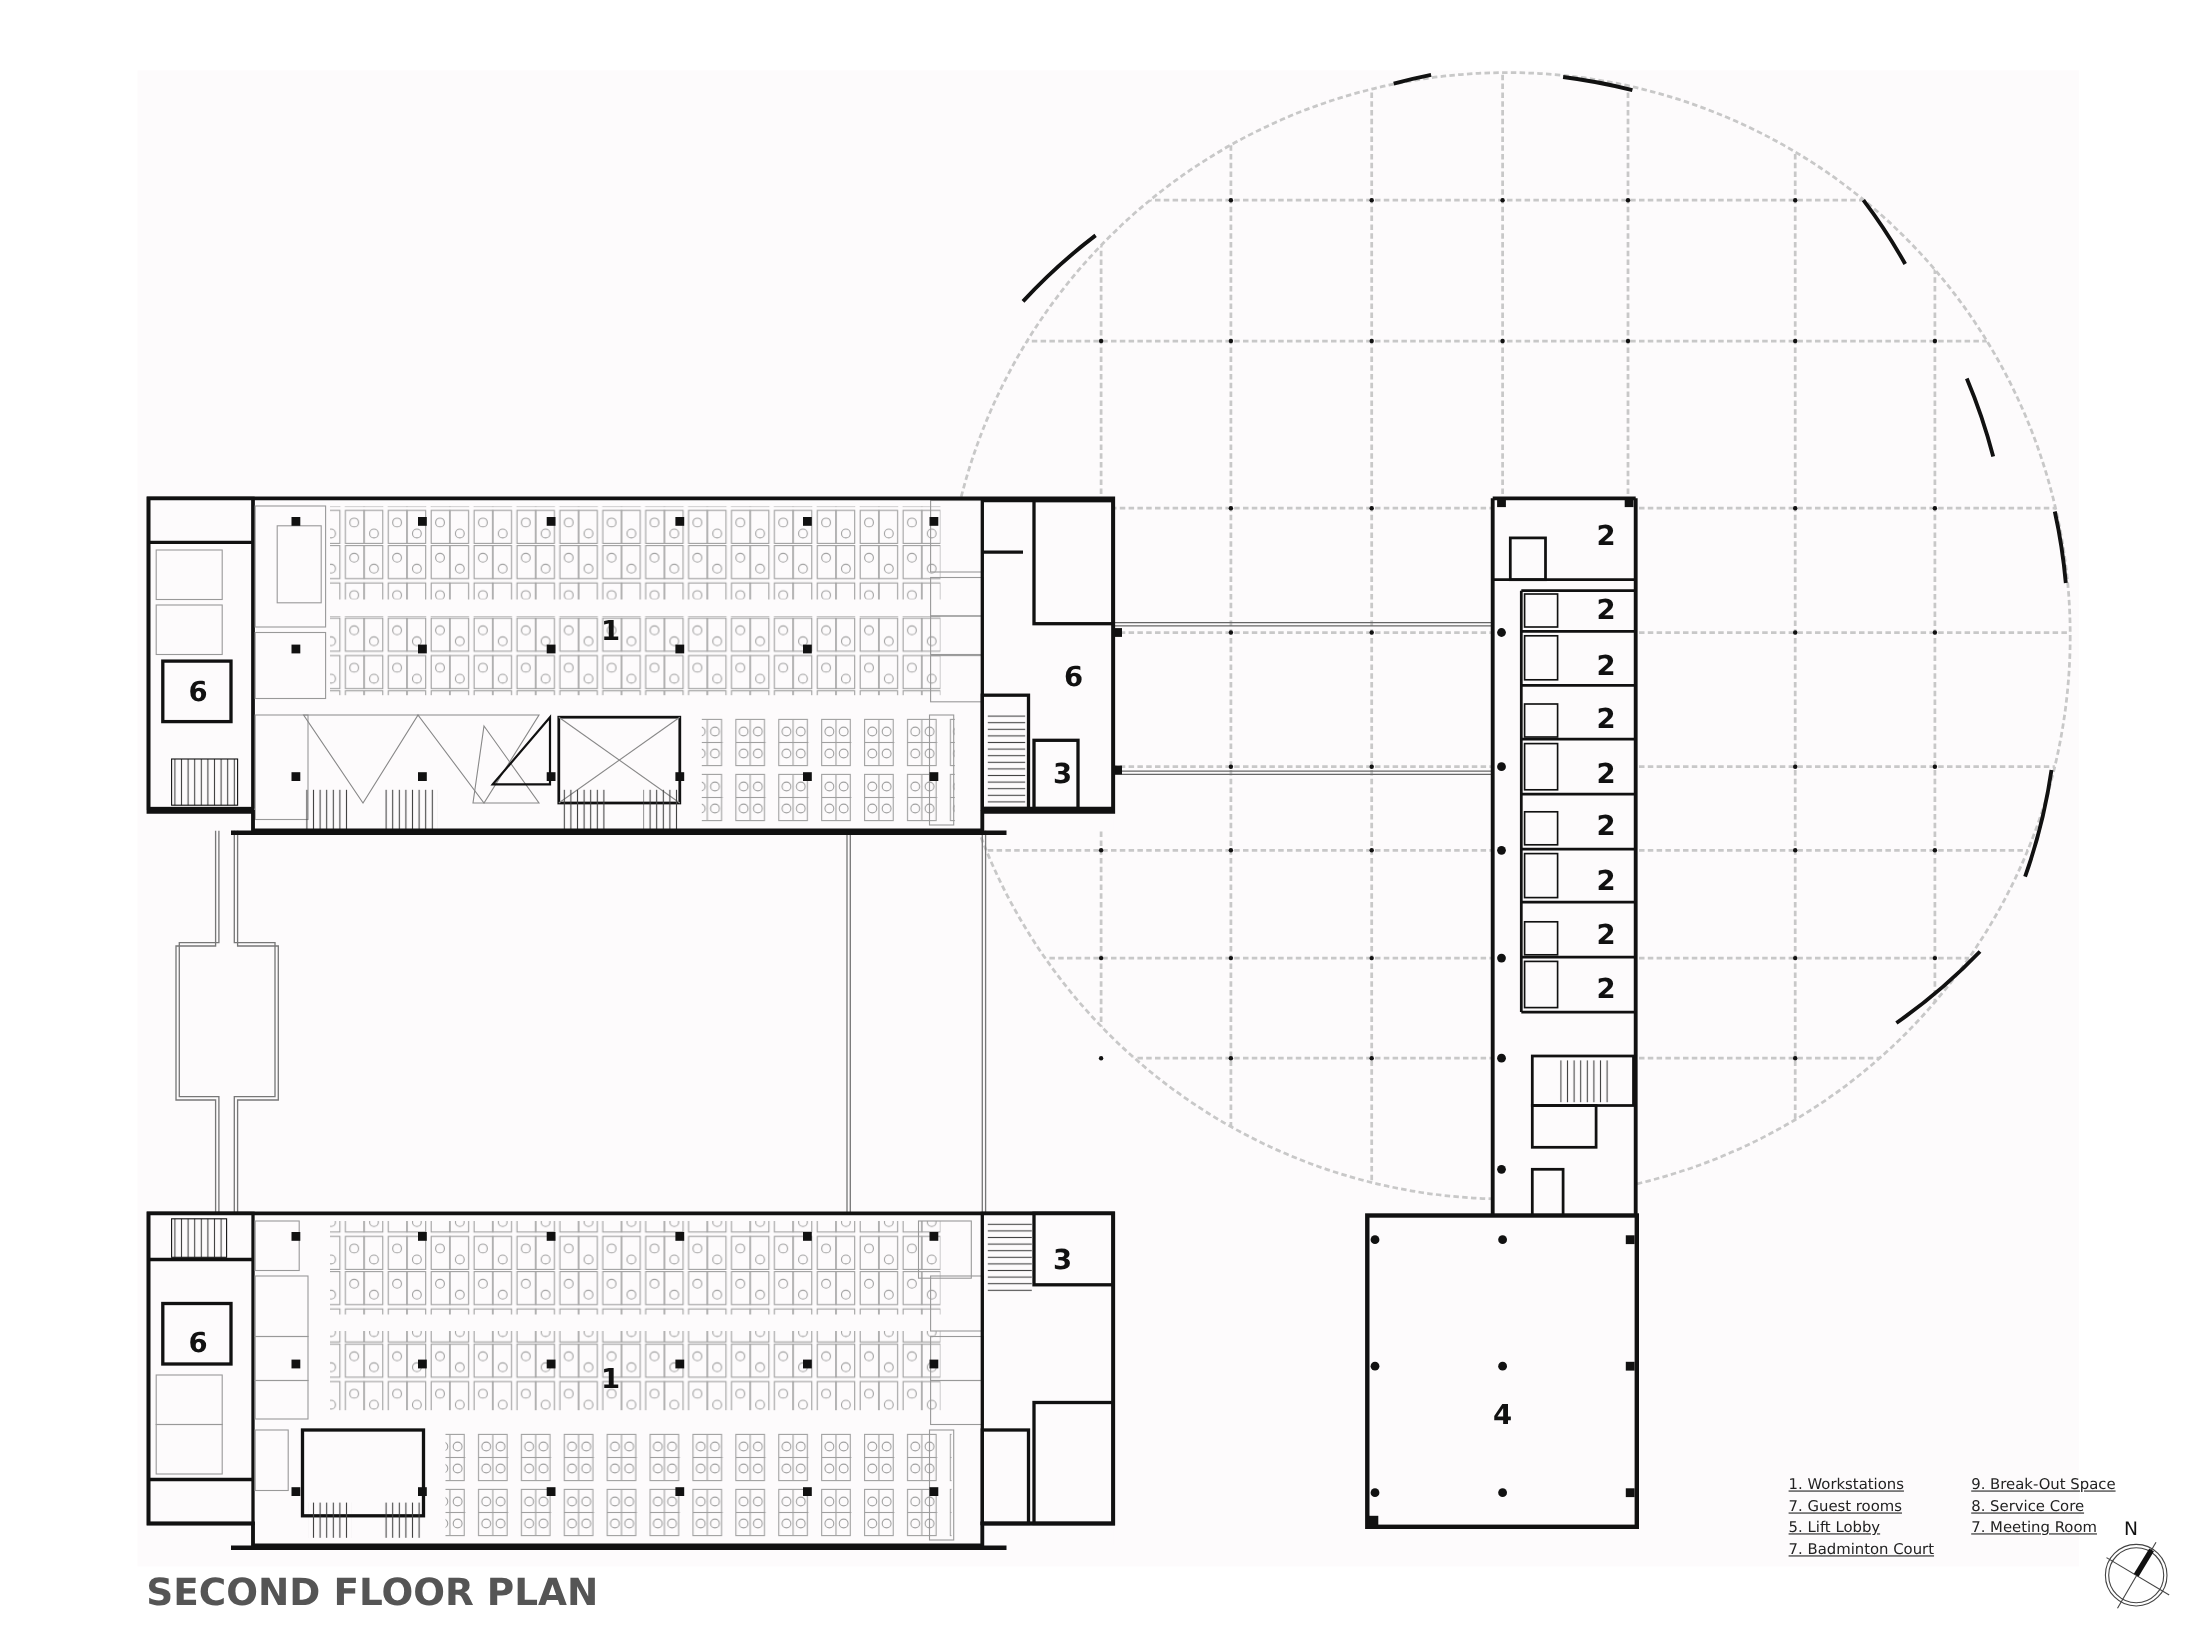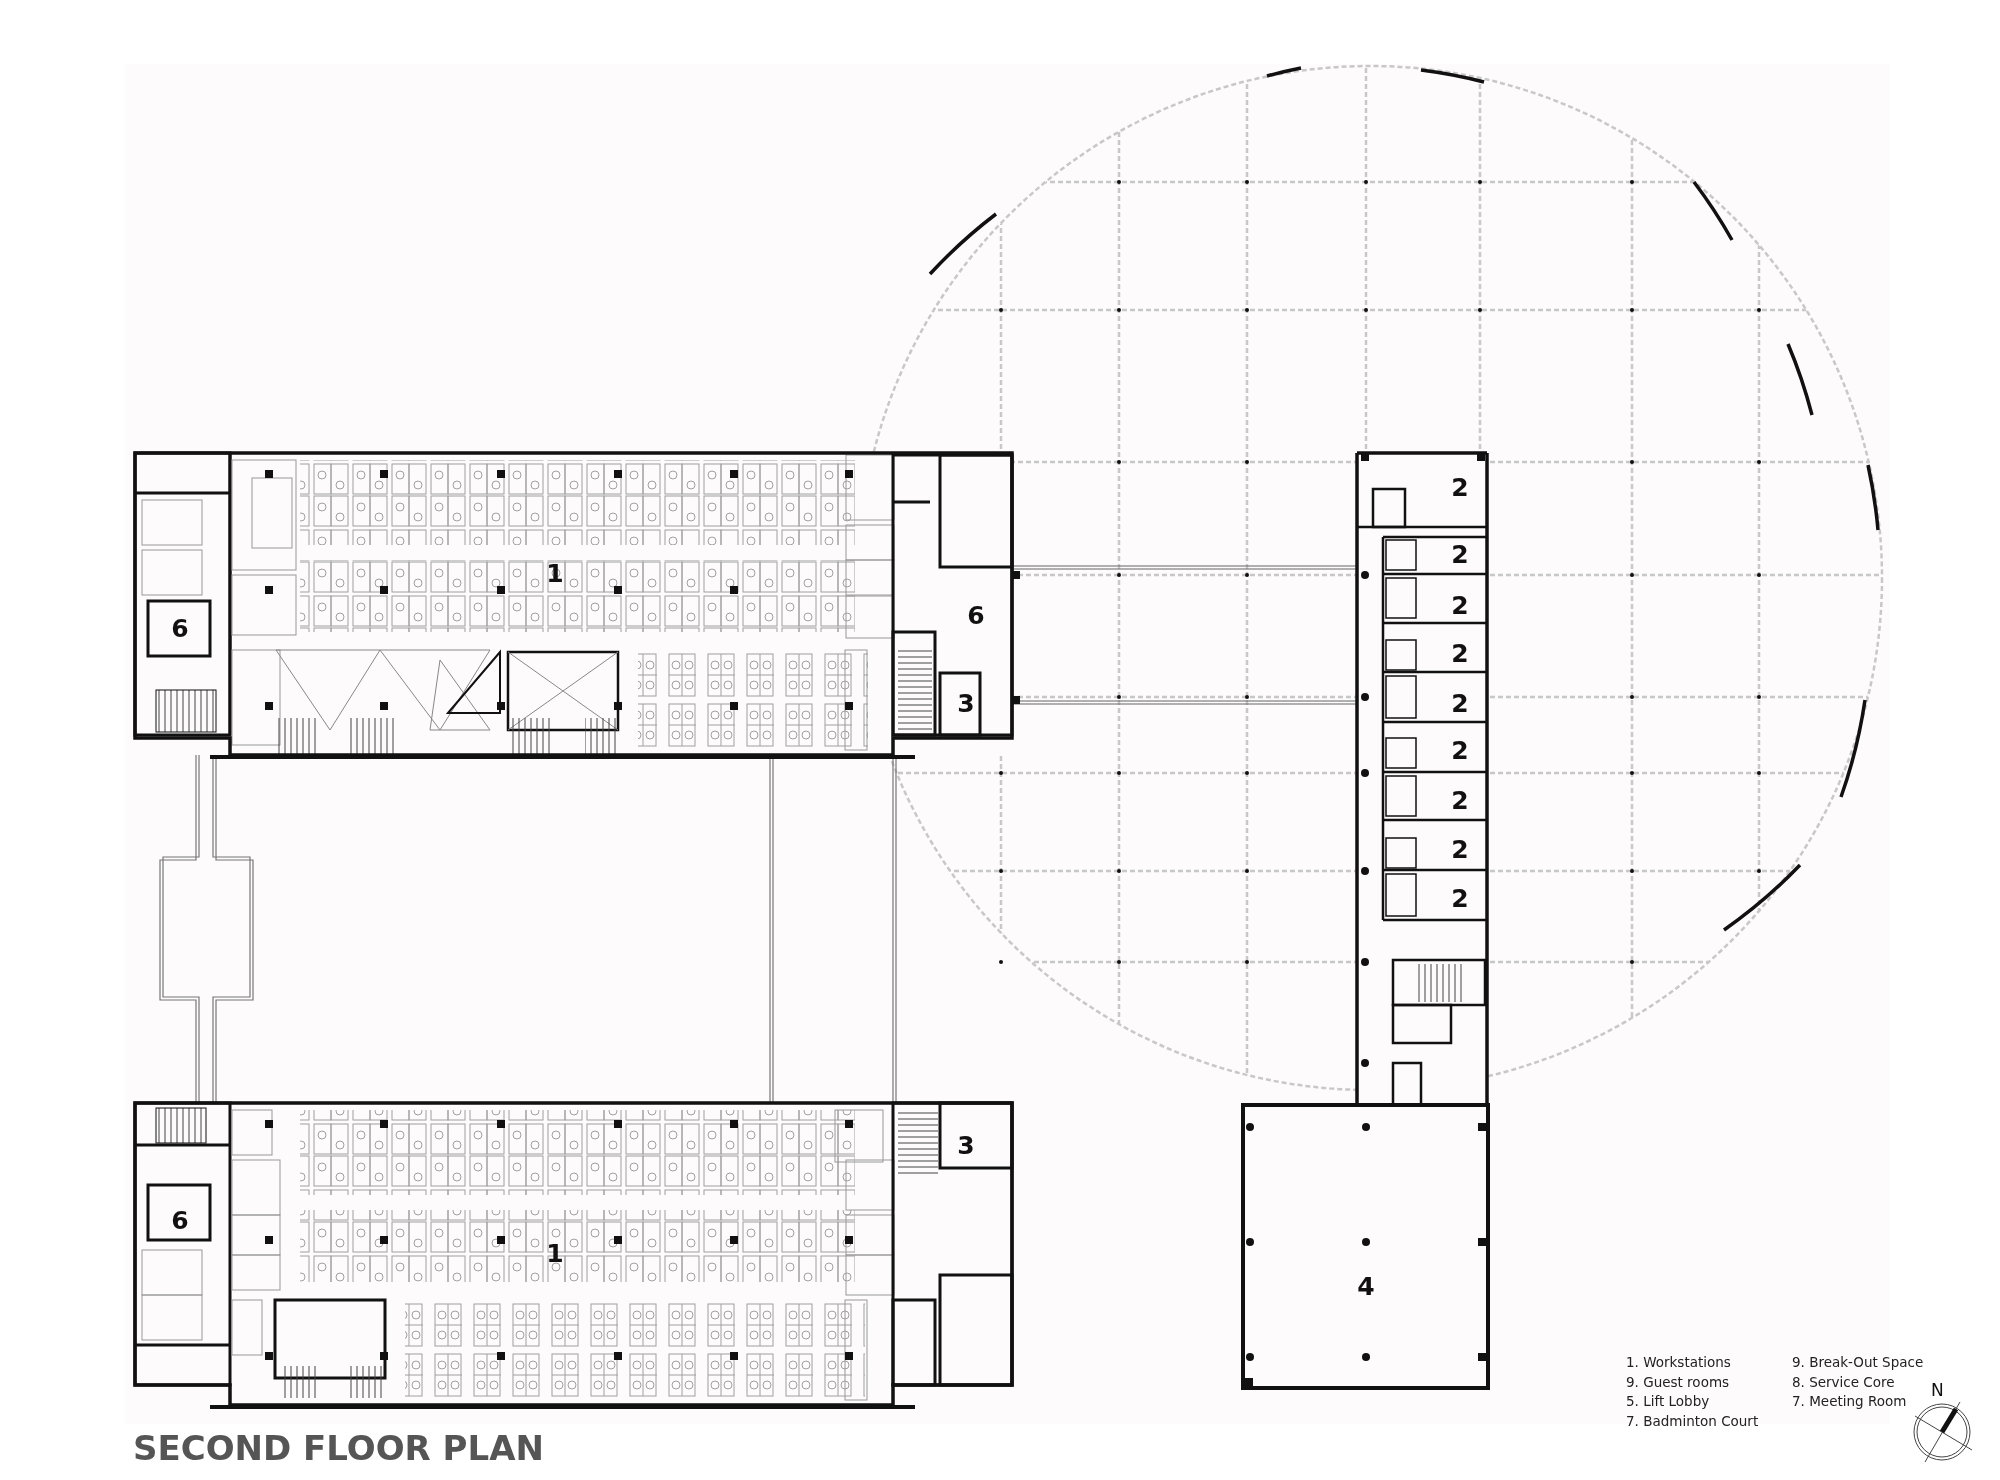--- a/index.html
+++ b/index.html
@@ -1,20 +1,20 @@
 <!DOCTYPE html>
 <html><head>
 <meta charset="utf-8">
 <style>
   html,body{margin:0;padding:0;background:#ffffff;}
   body{width:2000px;height:1480px;position:relative;overflow:hidden;font-family:"Liberation Sans",sans-serif;}
   #plan{position:absolute;left:0;top:0;width:2000px;height:1480px;}
   .title{position:absolute;left:133px;top:1428px;font-family:"DejaVu Sans",sans-serif;font-weight:bold;font-size:34px;color:#555555;letter-spacing:0px;}
   .legend{position:absolute;left:1626px;top:1341px;width:300px;font-family:"DejaVu Sans",sans-serif;font-size:13.5px;color:#222;}
-  .legend .col{position:absolute;top:12px;}
+  .legend .col{position:absolute;top:0;text-decoration:underline;}
   .legend .col div{height:19.5px;line-height:19.5px;white-space:nowrap;}
   .compass-n{position:absolute;left:1931px;top:1380px;font-family:"DejaVu Sans",sans-serif;font-size:17px;color:#111;}
   .lbl{font-family:"DejaVu Sans",sans-serif;font-weight:bold;font-size:25px;fill:#111;text-anchor:middle;dominant-baseline:middle;}
 </style>
 </head>
 <body>
 
 <svg id="plan" viewBox="0 0 2000 1480" xmlns="http://www.w3.org/2000/svg">
   <defs>
     <pattern id="ws" x="0" y="0" width="39" height="66" patternUnits="userSpaceOnUse">
@@ -382,21 +382,21 @@
     <line x1="1925" y1="1462" x2="1960" y2="1402"></line>
     <line x1="1942" y1="1432" x2="1956" y2="1409" stroke="#111" stroke-width="5"></line>
   </g>
 </svg>
 
 <div class="title">SECOND FLOOR PLAN</div>
 
 <div class="legend">
   <div class="col" style="left:0;">
     <div>1. Workstations</div>
-    <div>9. Guest rooms</div>
+    <div>7. Guest rooms</div>
     <div>5. Lift Lobby</div>
     <div>7. Badminton Court</div>
   </div>
   <div class="col" style="left:166px;">
     <div>9. Break-Out Space</div>
     <div>8. Service Core</div>
     <div>7. Meeting Room</div>
   </div>
 </div>
 

